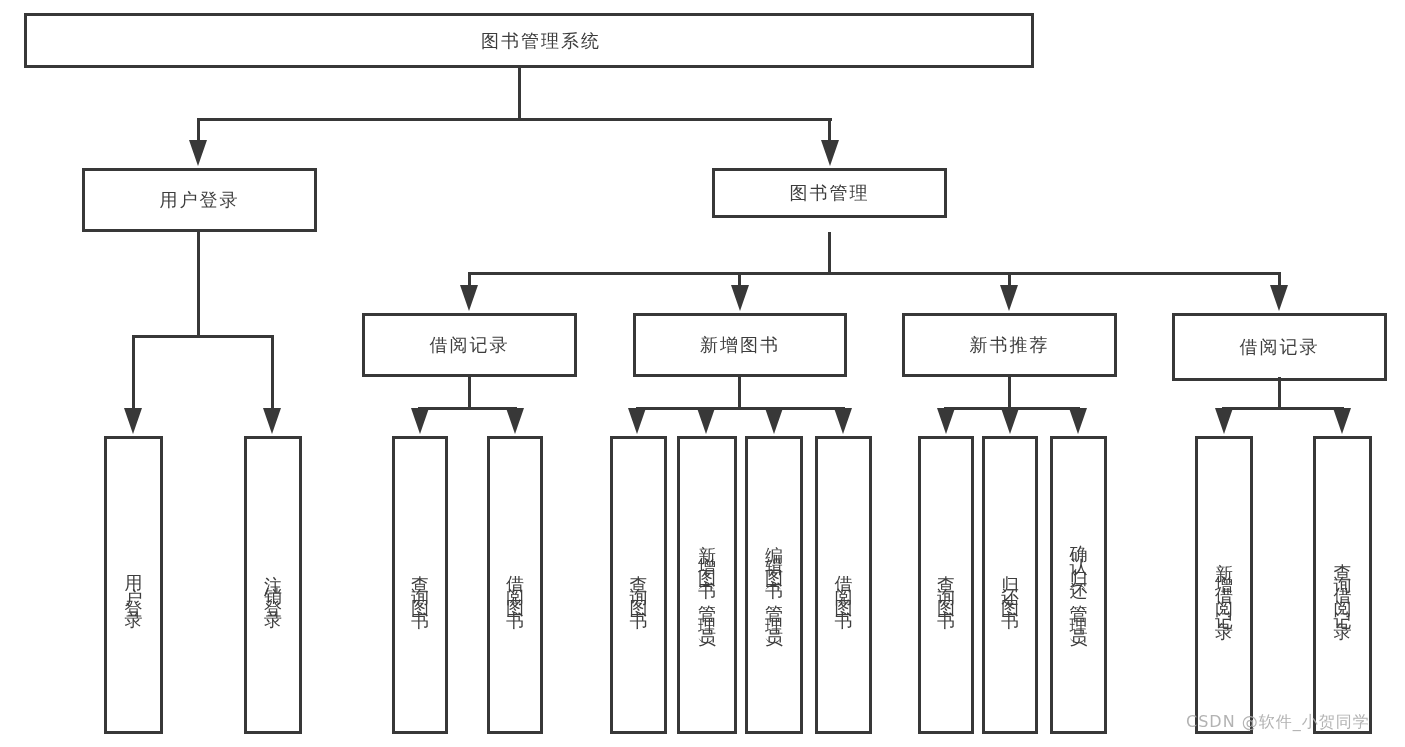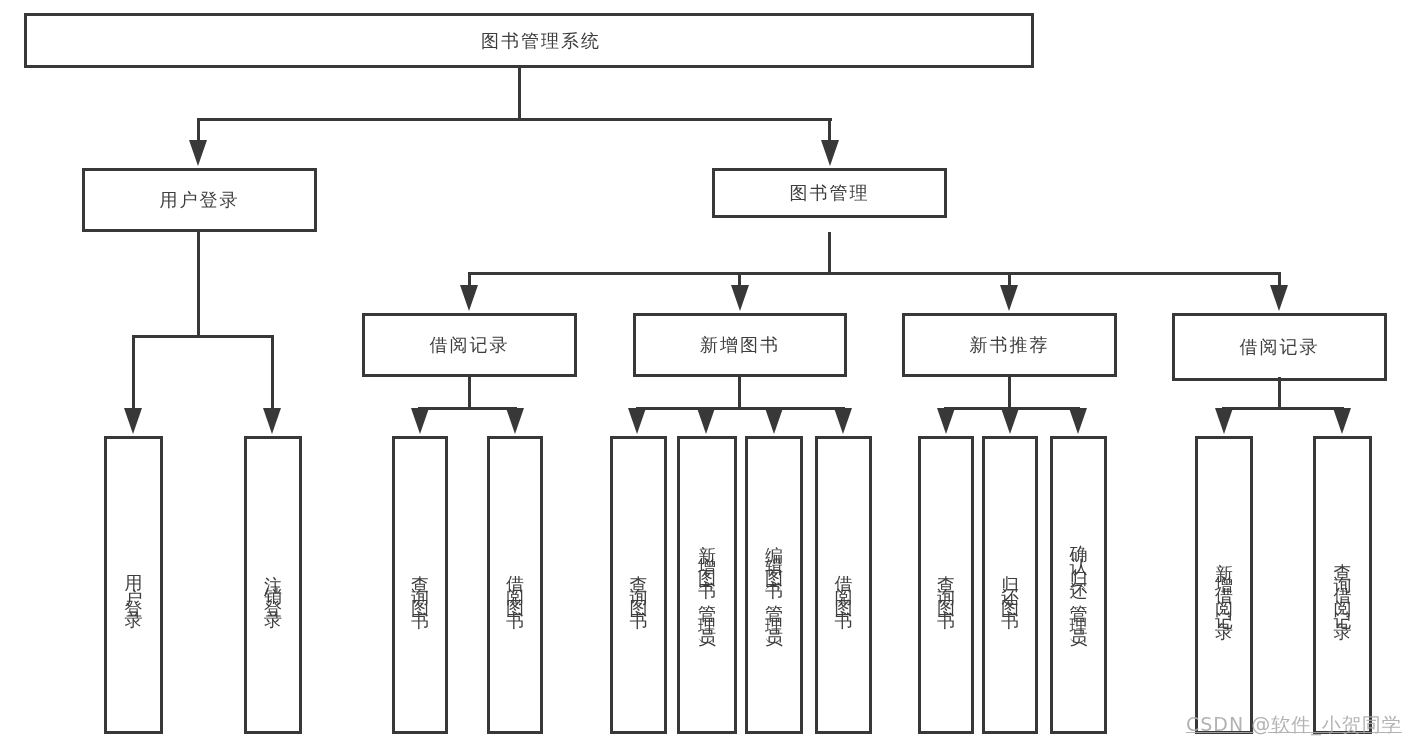--- a/index.html
+++ b/index.html
@@ -42,27 +42,26 @@
   .hline{position:absolute;height:3px;background:var(--line);}
   .arrow{
     position:absolute;width:0;height:0;
     border-left:9px solid transparent;
     border-right:9px solid transparent;
     border-top:26px solid var(--line);
   }
   .watermark{
     position:absolute;
     left:1186px;top:712px;
-    font-size:19px;
+    font-size:16px;
     color:var(--watermark-text);
     opacity:.9;
     letter-spacing:1px;
     z-index:10;
     white-space:nowrap;
-    text-decoration:underline;
   }
 </style>
 </head>
 <body>
 
 <div class="canvas">
 
   <div class="node" style="left:24px;top:13px;width:1010px;height:55px;padding-left:24px;">
     <span>图书管理系统</span>
   </div>

